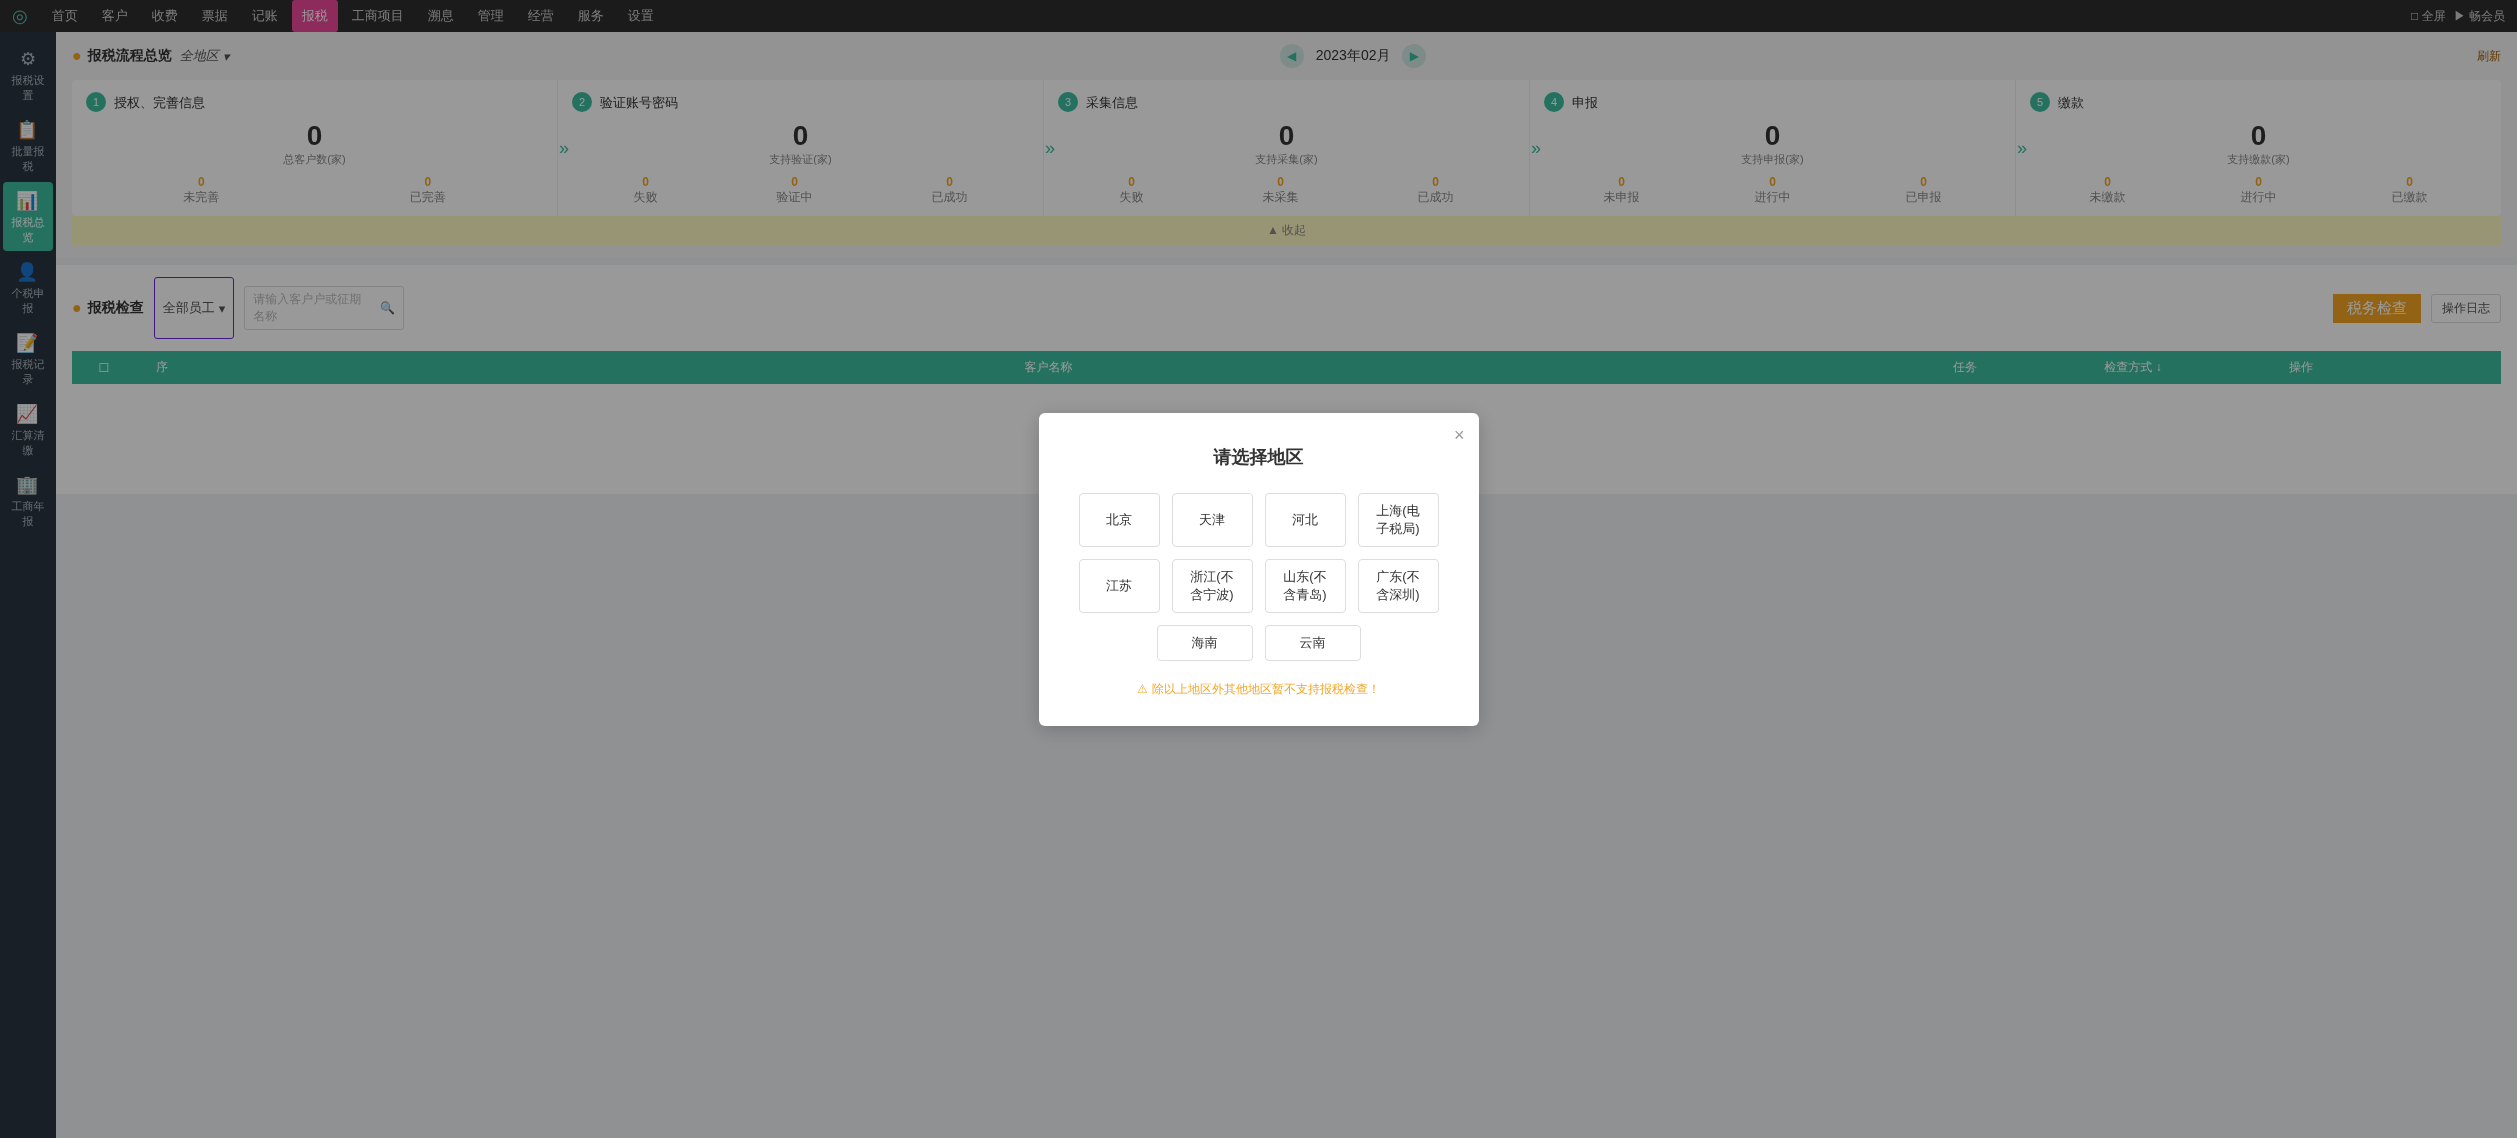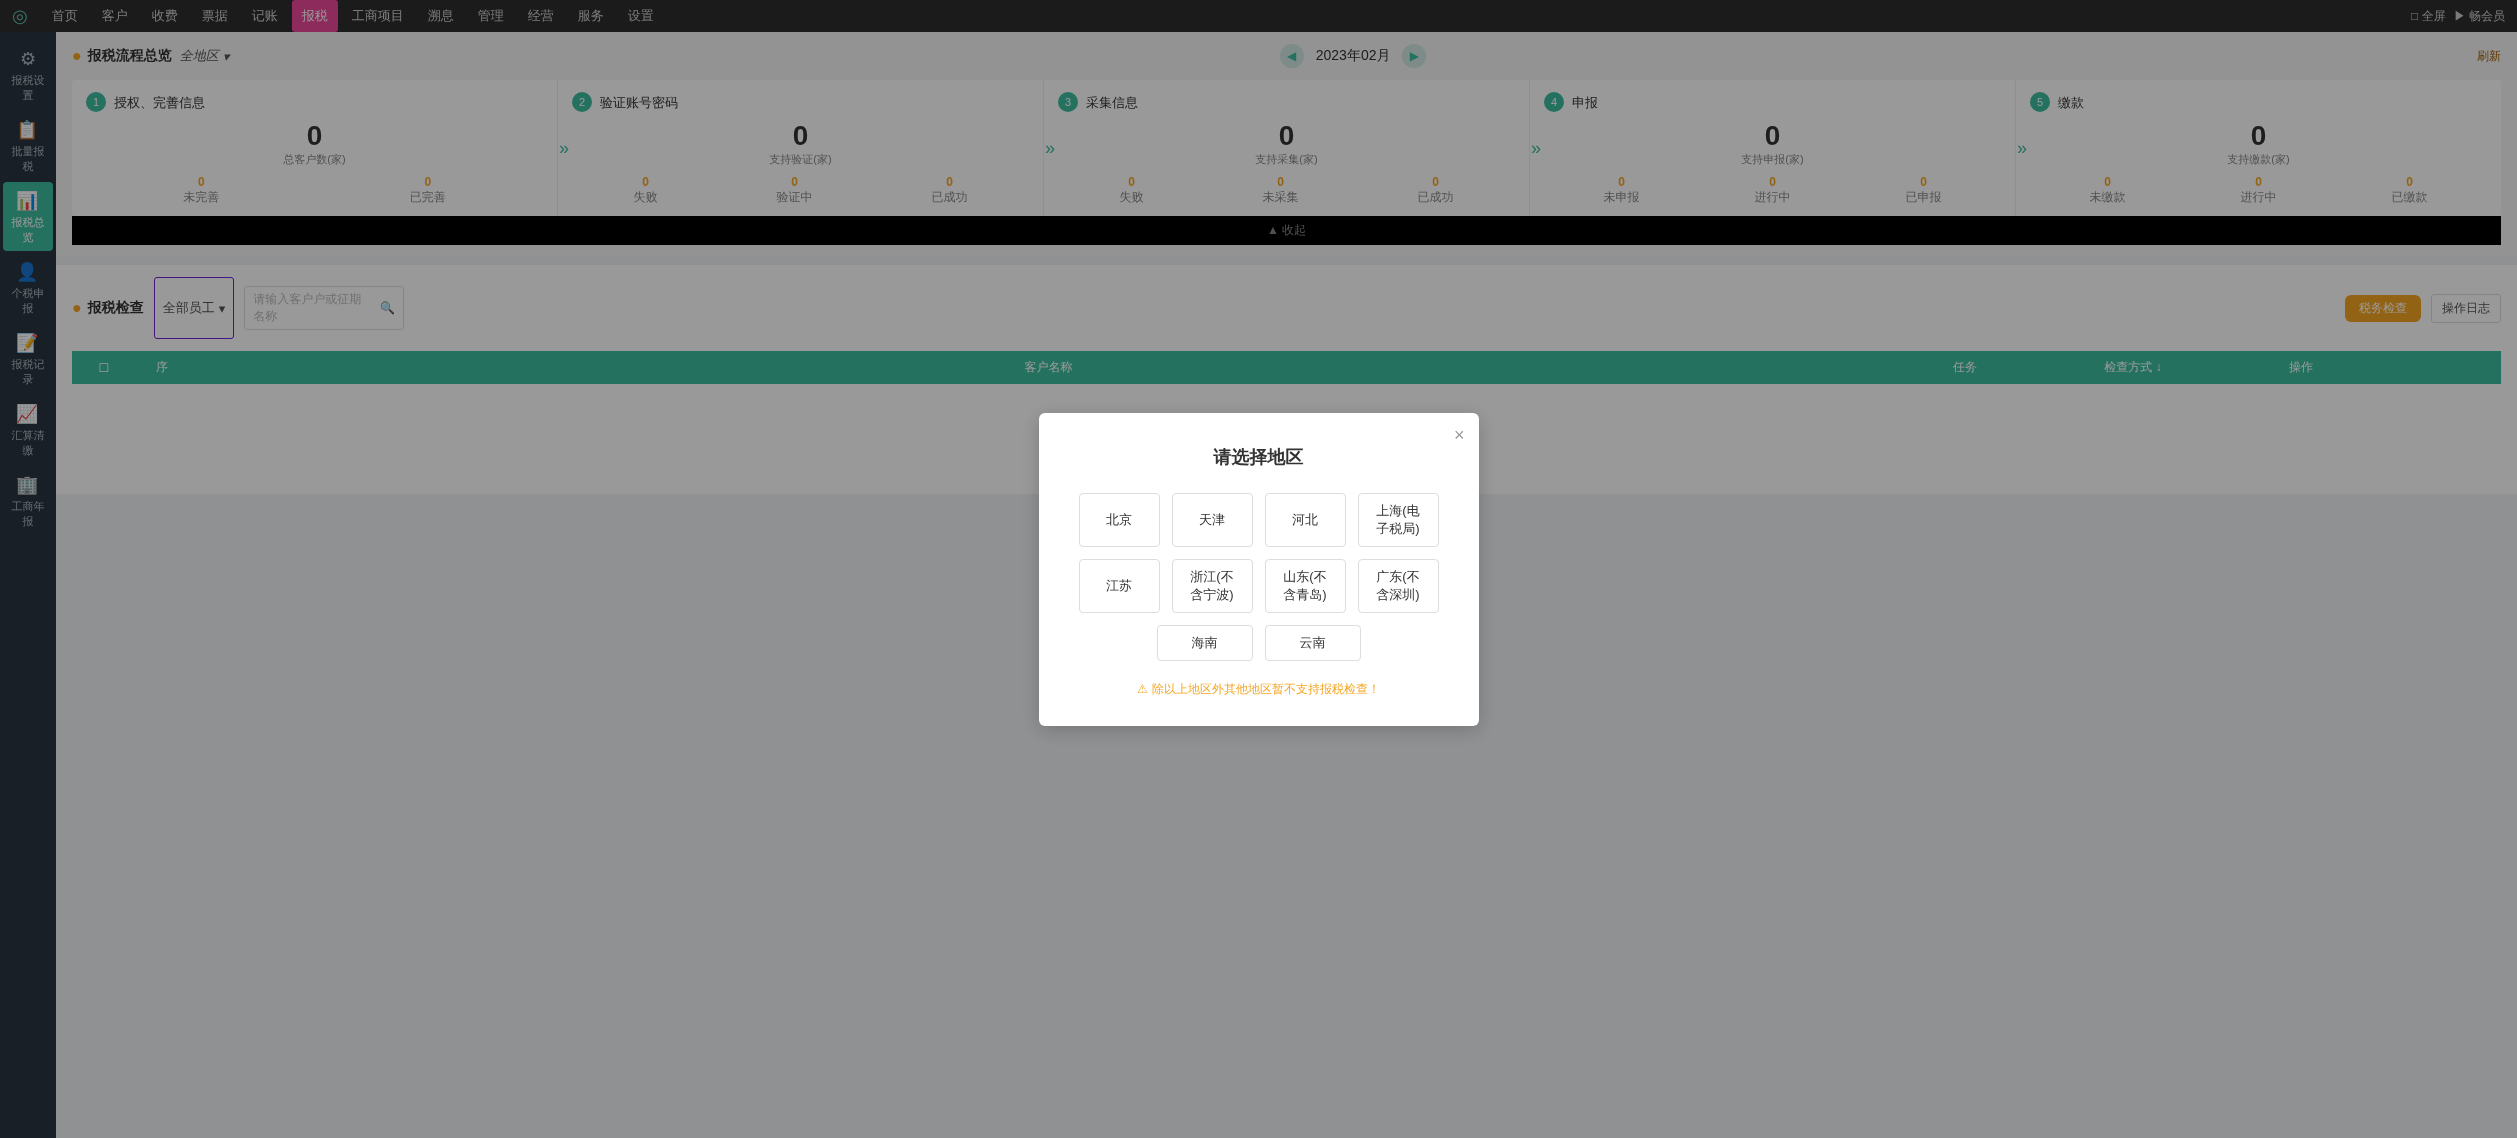--- a/index.html
+++ b/index.html
@@ -155,21 +155,21 @@
       right: -12px;
       top: 50%;
       transform: translateY(-50%);
       color: #3dbda0;
       font-size: 18px;
       z-index: 1;
     }
     .collapse-bar {
       text-align: center;
       padding: 6px;
-      background: #000000;
+      background: #fef9c3;
       cursor: pointer;
       font-size: 12px;
       color: #888;
     }
 
     
     .check-section {
       background: white;
       margin: 8px 0 0;
       padding: 12px 16px;
@@ -208,23 +208,23 @@
       width: 160px;
       color: #999;
       display: flex;
       align-items: center;
       gap: 4px;
     }
     .check-btn {
       background: #f5a623;
       color: white;
       border: none;
-      border-radius: 6px;
+      border-radius: 0;
       padding: 5px 14px;
-      font-size: 12px;
+      font-size: 15px;
       cursor: pointer;
       margin-left: auto;
     }
     .ops-btn {
       background: white;
       color: #555;
       border: 1px solid #ddd;
       border-radius: 3px;
       padding: 5px 10px;
       font-size: 12px;

